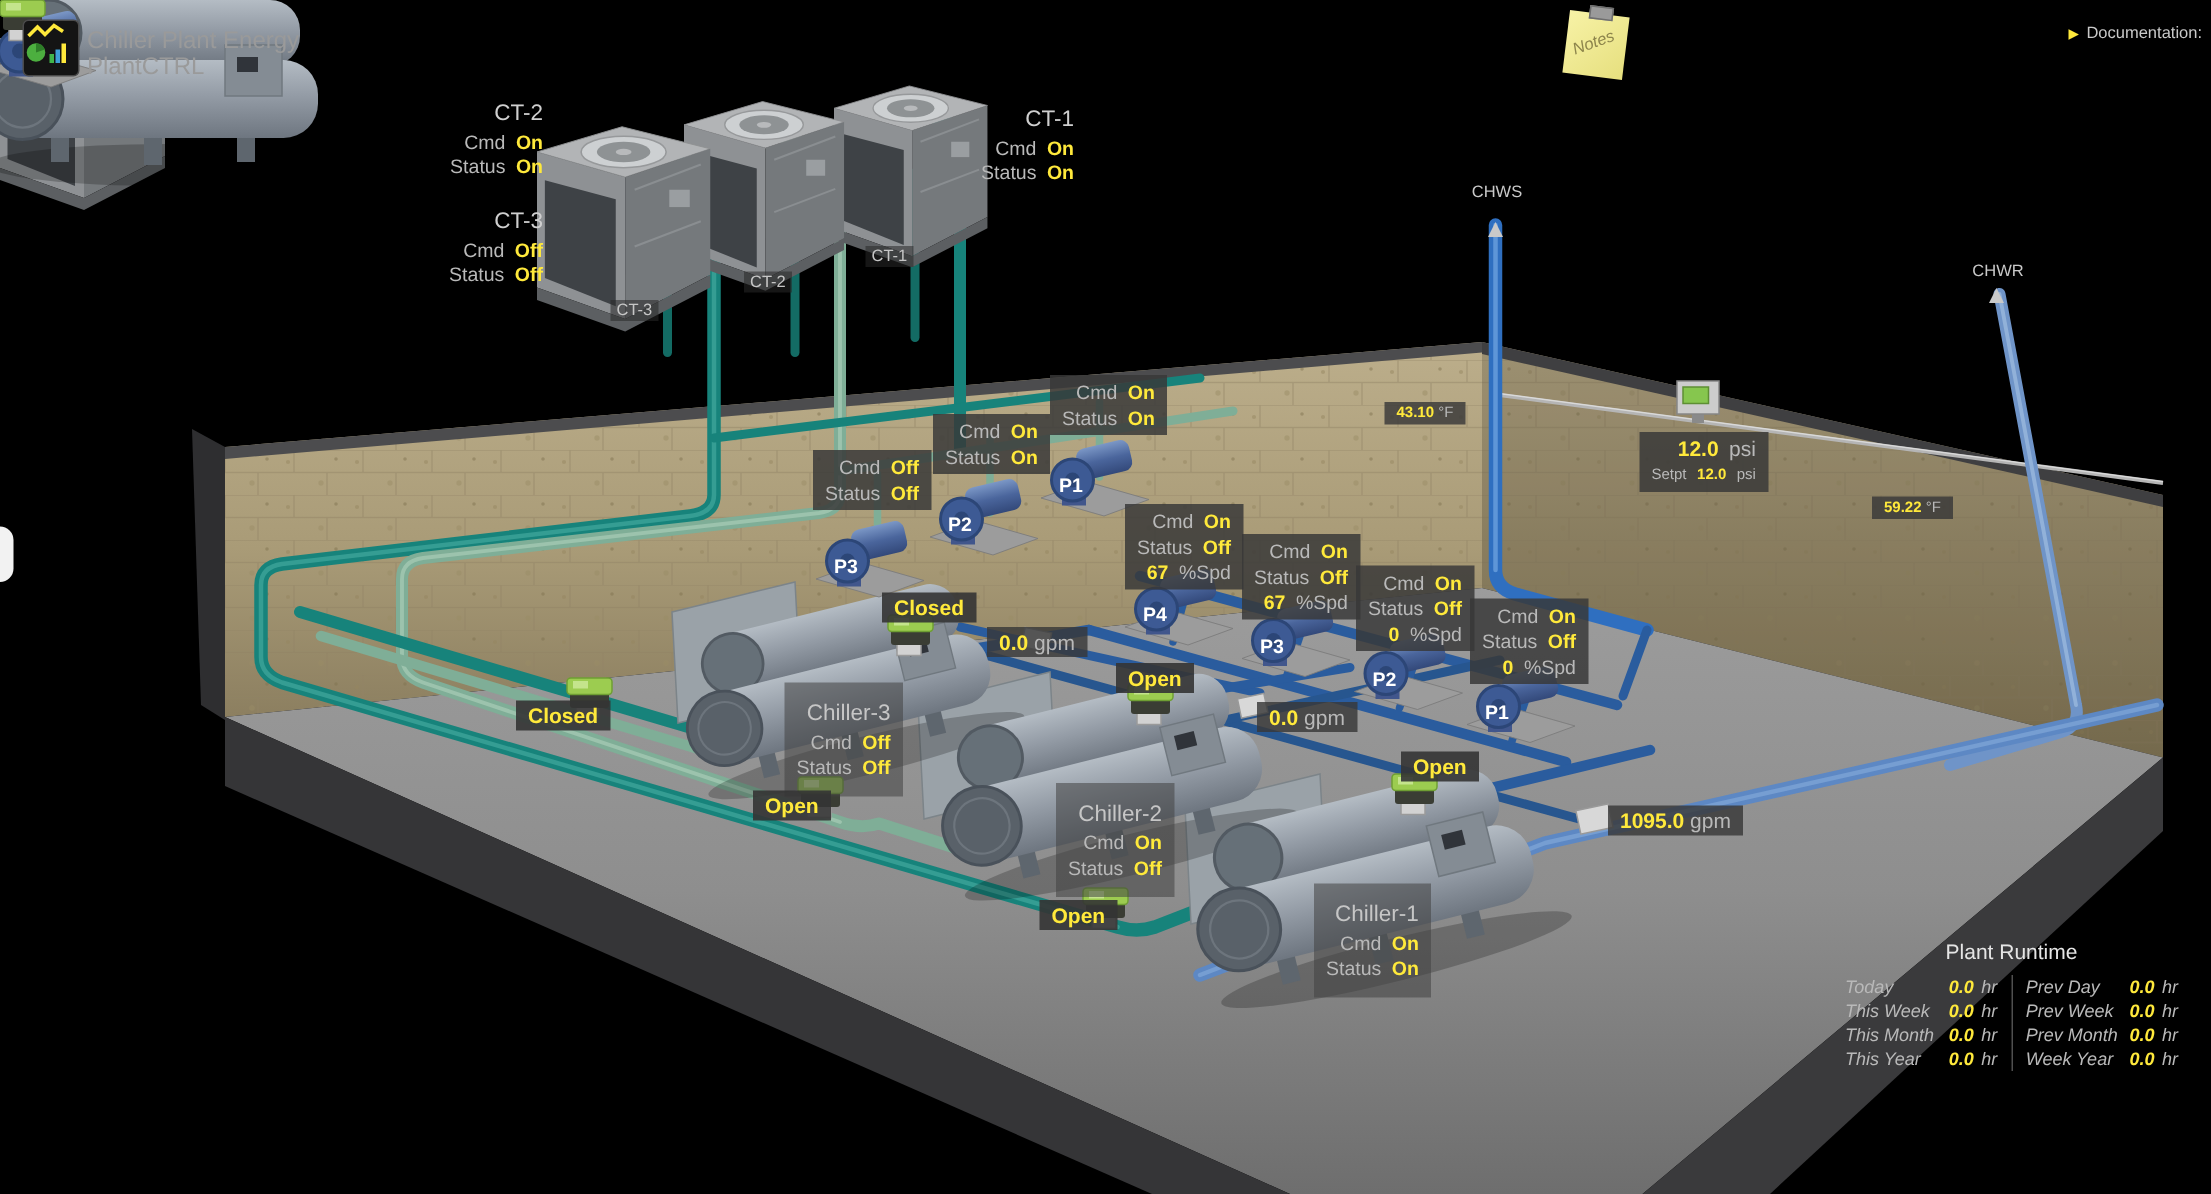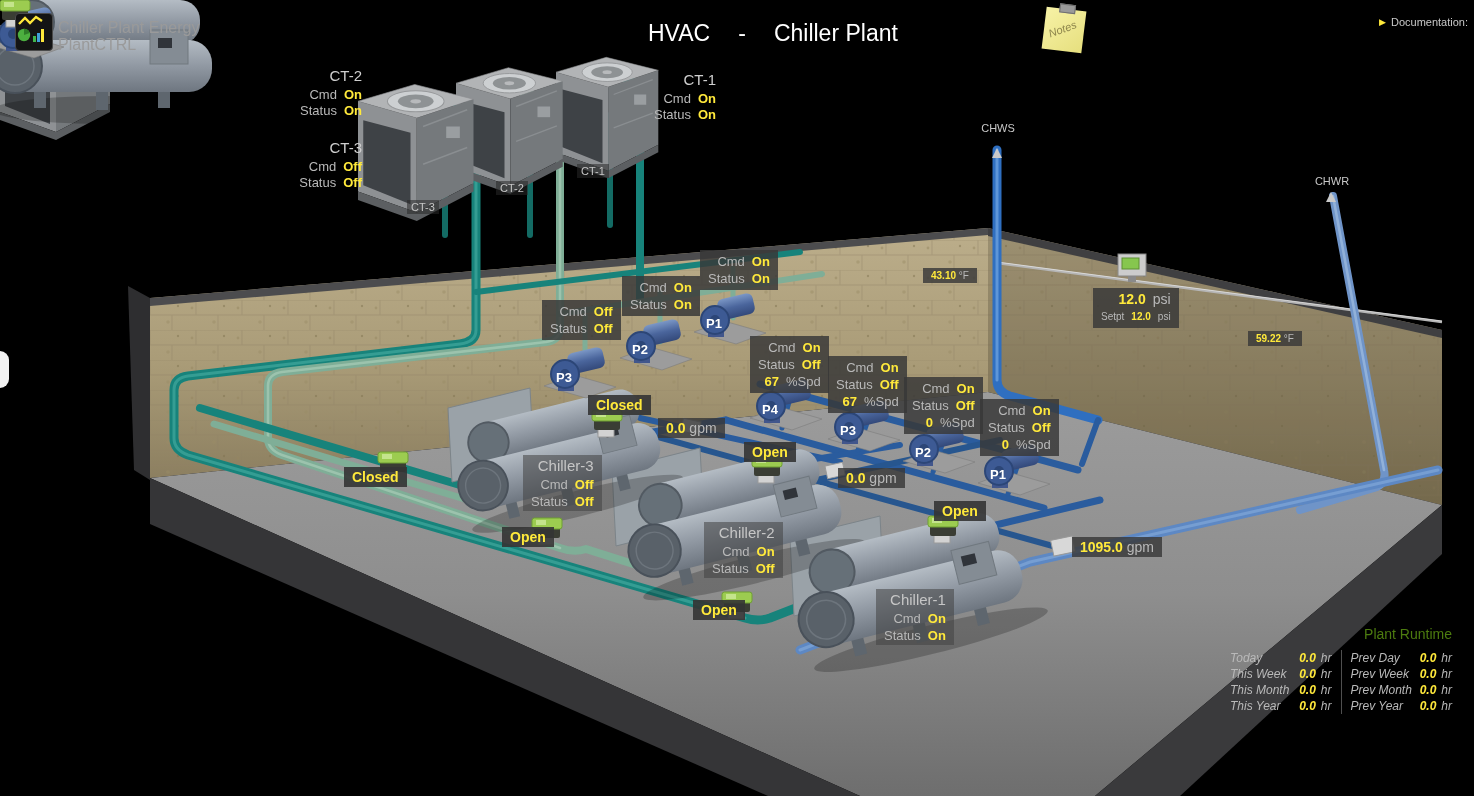--- a/index.html
+++ b/index.html
@@ -10,21 +10,21 @@
   .lbl{position:absolute;white-space:nowrap;}
   .k{color:#b9b9b9;}
   .v{color:#ffe93b;font-weight:bold;}
   .kv-box{background:rgba(56,56,56,.84);padding:3px 8px;text-align:right;}
   .kv-box .row{display:flex;justify-content:flex-end;align-items:baseline;gap:7px;
                line-height:17px;font-size:13px;}
   .tower-label{text-align:right;}
   .tower-label .t{color:#cfcfcf;font-size:15px;line-height:19px;margin-bottom:2px;}
   .tower-label .row{display:flex;justify-content:flex-end;gap:7px;font-size:13px;line-height:16px;}
   .tower-tag{background:rgba(40,40,40,.55);color:#c6c6c6;font-size:11px;padding:1px 4px;}
-  .chiller-box{background:rgba(66,66,66,.55);padding:1px 8px;text-align:right;}
+  .chiller-box{background:rgba(66,66,66,.55);padding:11px 8px;text-align:right;}
   .chiller-box .t{color:#c6c6c6;font-size:15px;line-height:20px;}
   .chiller-box .row{display:flex;justify-content:flex-end;gap:7px;font-size:13px;line-height:17px;}
   .valve-lbl{background:rgba(52,52,52,.9);color:#ffe93b;font-weight:bold;font-size:14px;
              padding:2px 8px;}
   .flow-lbl{background:rgba(56,56,56,.82);padding:2px 8px;font-size:14px;}
   .sensor-lbl{background:rgba(56,56,56,.82);padding:2px 8px;font-size:10px;}
   .pipe-tag{color:#c9c9c9;font-size:11px;text-align:center;}
   .page-title{position:absolute;left:648px;top:20px;display:flex;align-items:baseline;
               color:#fff;font-size:23px;}
   .page-title .sep{margin:0 28px;}
@@ -38,21 +38,21 @@
   .sticky{position:absolute;left:1044px;top:9px;width:40px;height:42px;
           background:linear-gradient(135deg,#f7f2a6,#e6df7e);transform:rotate(7deg);
           box-shadow:2px 3px 4px rgba(0,0,0,.6);}
   .sticky .clip{position:absolute;left:13px;top:-5px;width:14px;height:7px;background:#9a9a9a;
           border:1px solid #6e6e6e;}
   .sticky .txt{position:absolute;left:4px;top:14px;color:#8d854c;font-size:11px;
           font-style:italic;transform:rotate(-27deg);}
   .left-arrow{position:absolute;left:0;top:351px;width:9px;height:37px;background:#f2f2f2;
           border-radius:0 18px 18px 0;}
   .runtime{position:absolute;left:1230px;top:626px;width:222px;}
-  .runtime .rt-title{text-align:right;color:#4d7c0f;font-size:14px;margin-bottom:8px;}
+  .runtime .rt-title{text-align:center;color:#e5e5e5;font-size:14px;margin-bottom:8px;}
   .rt-cols{display:flex;}
   .rt-col{flex:1;font-style:italic;}
   .rt-col.right{border-left:1px solid #4f4f4f;padding-left:9px;margin-left:9px;}
   .rt-row{display:flex;align-items:baseline;font-size:12px;line-height:16px;}
   .rt-l{flex:1;color:#b9b9b9;}
   .rt-v{color:#ffe93b;font-weight:bold;margin-right:5px;}
   .rt-u{color:#b9b9b9;}
 </style>
 </head>
 <body>
@@ -267,25 +267,20 @@
     <rect x="17" y="22" width="3" height="6" fill="#41b64b"></rect>
     <rect x="21" y="19" width="3" height="9" fill="#3f9fd8"></rect>
     <rect x="25" y="15" width="3" height="13" fill="#ffe93b"></rect>
   </svg>
 </div>
 <div class="app-title">
   <div>Chiller Plant Energy</div>
   <div>PlantCTRL</div>
 </div>
 
-<div class="page-title">
-  <span>HVAC</span>
-  <span class="sep">-</span>
-  <span>Chiller Plant</span>
-</div>
 
 <div class="sticky">
   <div class="clip"></div>
   <div class="txt">Notes</div>
 </div>
 
 <div class="doc-link">
   <span class="tri">▶</span>
   <span>Documentation:</span>
 </div>
@@ -529,21 +524,21 @@
             <span class="rt-l">Prev Week</span>
             <span class="rt-v">0.0</span>
             <span class="rt-u">hr</span>
           </div>
       <div class="rt-row">
             <span class="rt-l">Prev Month</span>
             <span class="rt-v">0.0</span>
             <span class="rt-u">hr</span>
           </div>
       <div class="rt-row">
-            <span class="rt-l">Prev Year</span>
+            <span class="rt-l">Week Year</span>
             <span class="rt-v">0.0</span>
             <span class="rt-u">hr</span>
           </div>
     </div>
   </div>
 </div>
 
 </div>
 
 </body></html>

